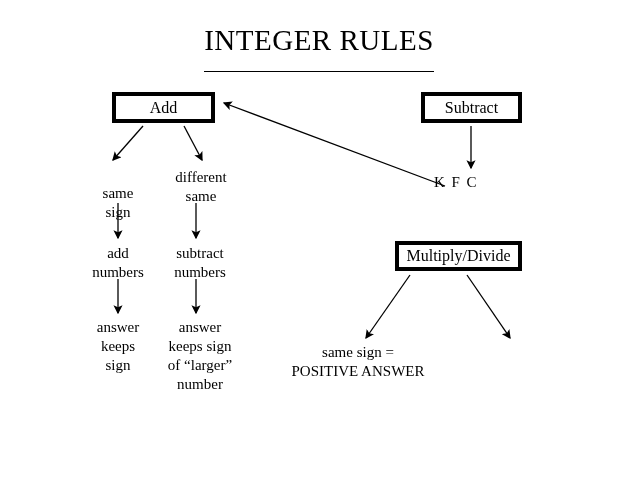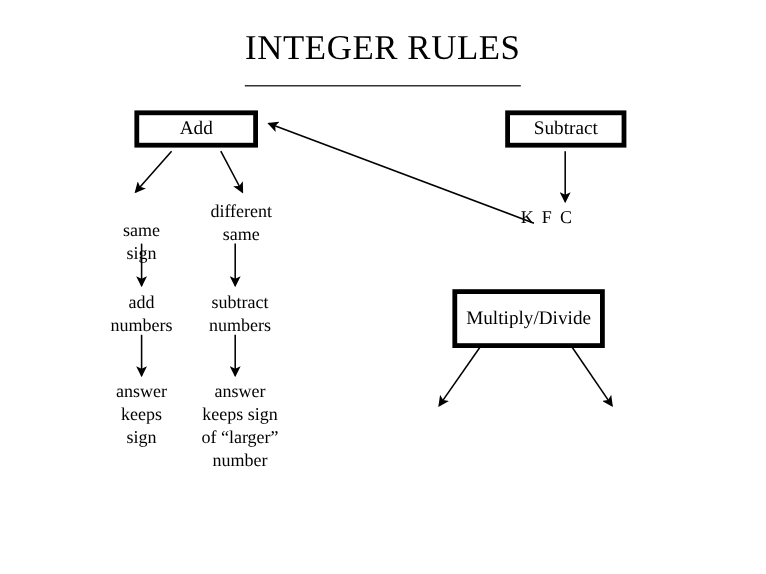--- a/index.html
+++ b/index.html
@@ -42,21 +42,21 @@
     border: 4px solid #000000;
     background: #ffffff;
     display: flex;
     align-items: center;
     justify-content: center;
     font-size: 16px;
     box-sizing: border-box;
   }
   #box-add      { left: 112px; top: 92px;  width: 103px; height: 31px; }
   #box-subtract { left: 421px; top: 92px;  width: 101px; height: 31px; }
-  #box-muldiv   { left: 377px; top: 241px; width: 127px; height: 49px; }
+  #box-muldiv   { left: 395px; top: 241px; width: 127px; height: 30px; }
   .note {
     position: absolute;
     text-align: center;
     font-size: 15px;
     line-height: 19px;
     white-space: pre-line;
   }
   #note-same-sign      { left: 78px;  top: 184px; width: 80px; }
   #note-different-sign { left: 156px; top: 168px; width: 90px; }
   #note-add-numbers    { left: 78px;  top: 244px; width: 80px; }
@@ -124,15 +124,17 @@
 keeps
 sign</div>
 
   <div class="note" id="note-answer-keeps-sign-larger">answer
 keeps sign
 of “larger”
 number</div>
 
   <div class="note" id="note-kfc">K F C</div>
 
+  <div class="note" id="note-positive-answer">same sign =
+POSITIVE ANSWER</div>
 
 
 </div>
 
 </body></html>

